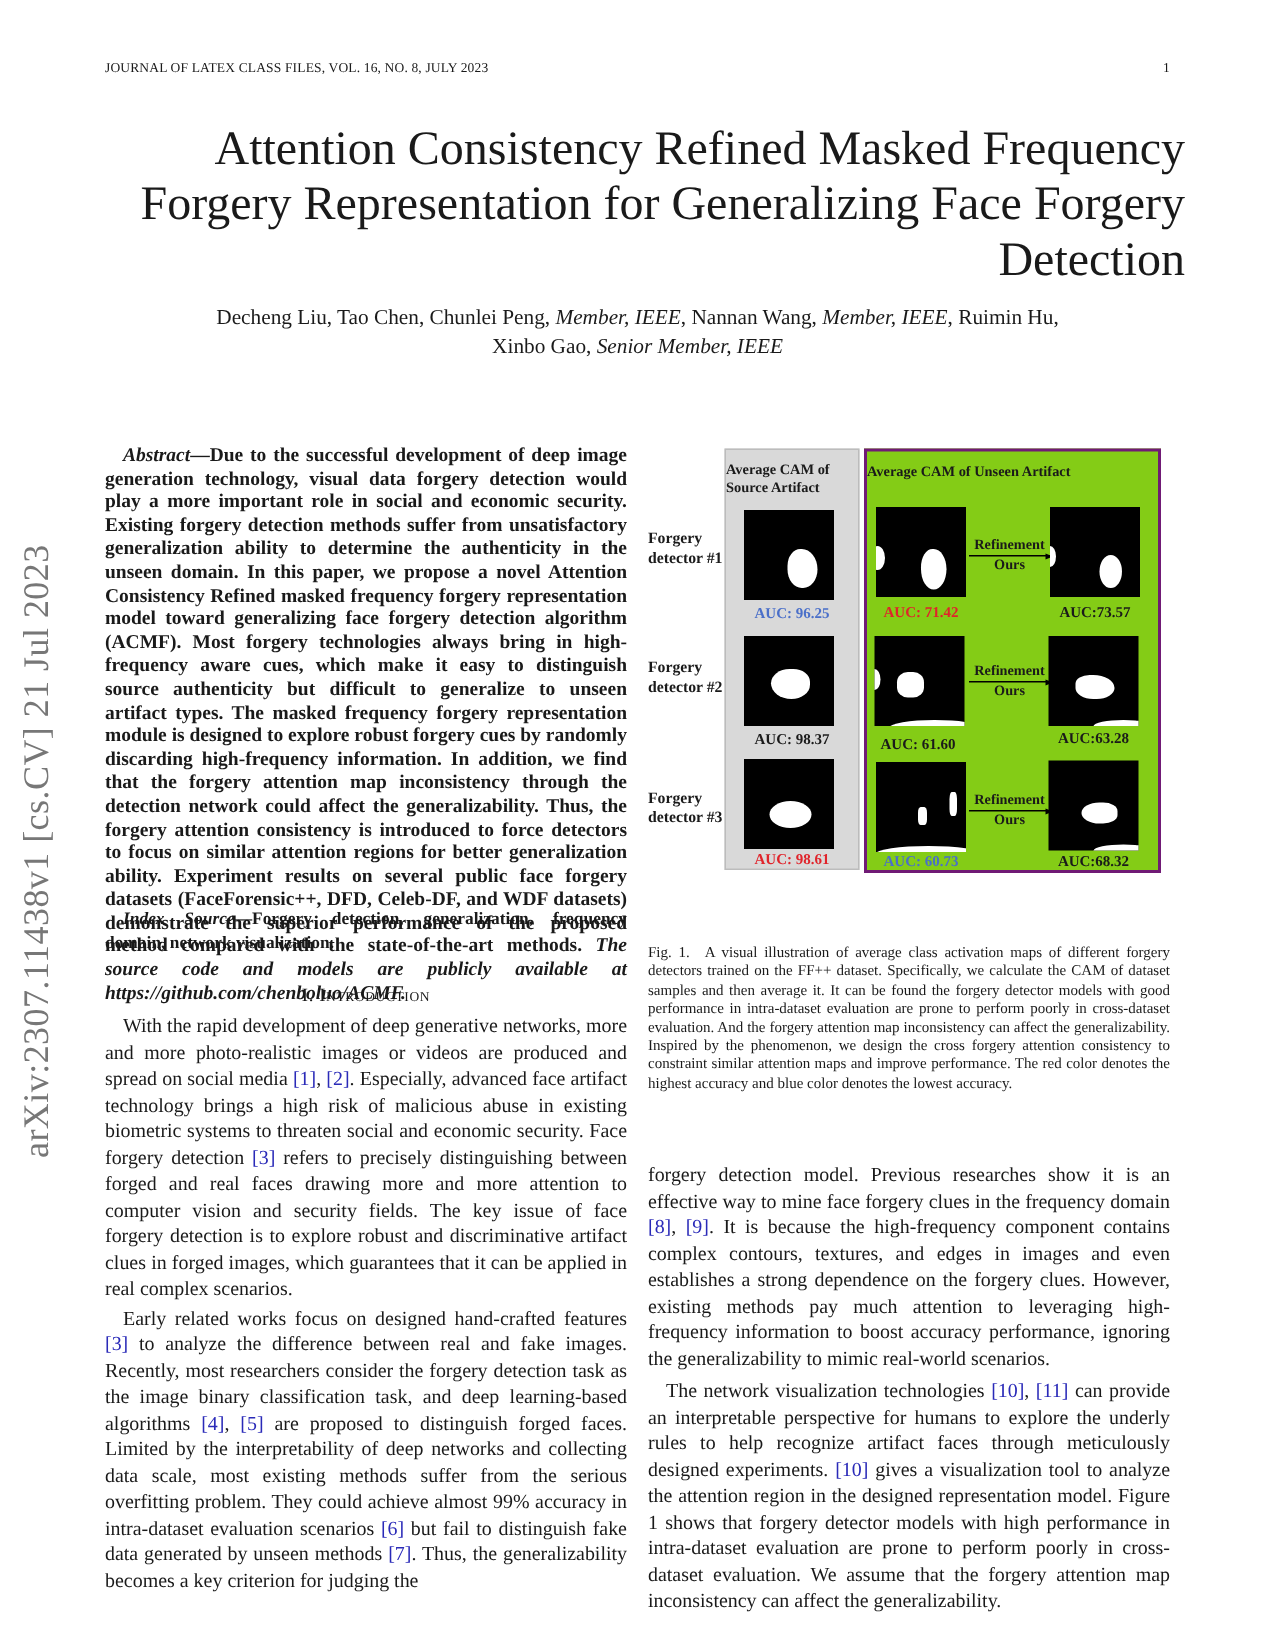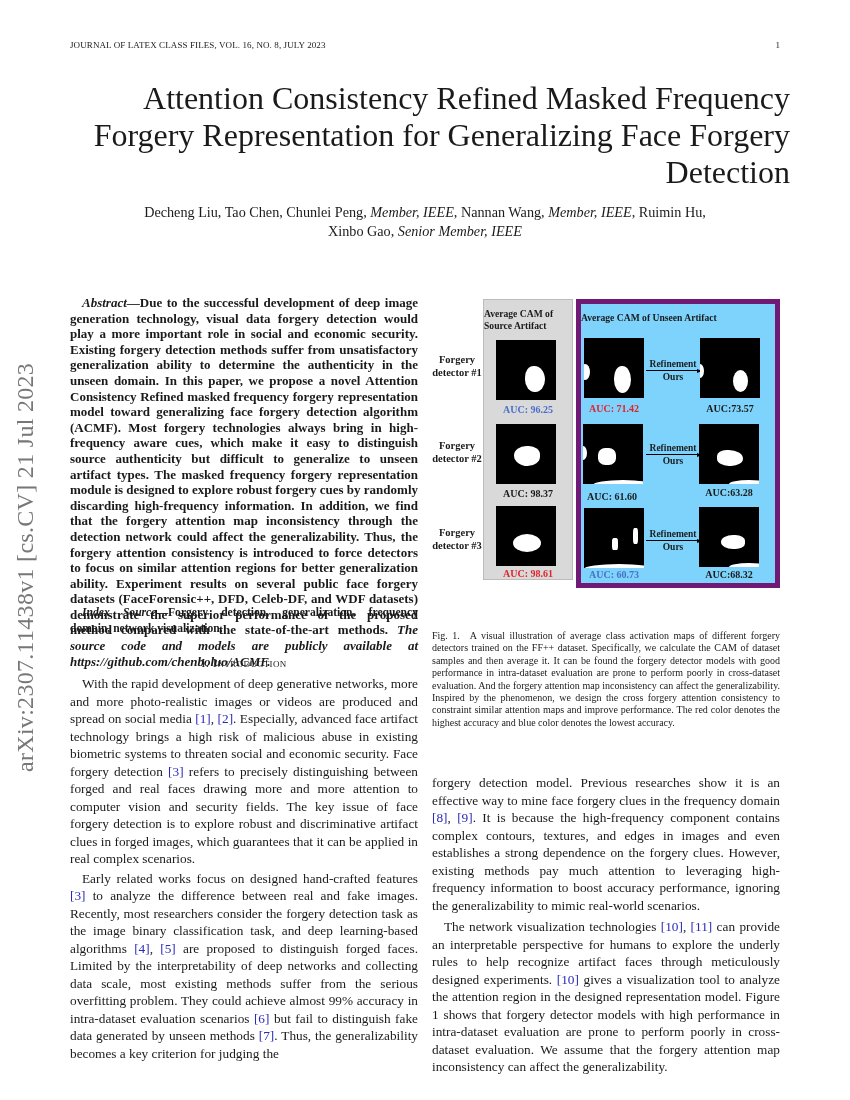--- a/index.html
+++ b/index.html
@@ -30,23 +30,23 @@
   .intro p + p { margin-top: 2px; }
   .ref { color: #2a2ab8; }
   .rtext { top: 774px; }
   .rtext p.cont { text-indent: 0; }
   .rtext p + p { margin-top: 4px; }
   .caption { position: absolute; top: 598px; left: 432px; width: 348px; font-size: 10px; line-height: 12.4px; text-align: justify; margin-top: 32px; }
   .caption .figno { margin-right: 10px; }
 
   
   .fig { position: absolute; left: 432px; top: 296px; width: 348px; height: 285px; }
-  .rowlab { position: absolute; left: 0; width: 50px; text-align: center; font-weight: bold; font-size: 10.5px; line-height: 12.5px; }
+  .rowlab { position: absolute; left: 0; width: 50px; font-weight: bold; font-size: 10.5px; line-height: 12.5px; }
   .src-panel { position: absolute; left: 51px; top: 3px; width: 88px; height: 279px; background: #d9d9d9; border: 1px solid #bcbcbc; }
-  .uns-panel { position: absolute; left: 144px; top: 3px; width: 194px; height: 279px; background: #7dd3fc; border: 5px solid #701a75; font-family: Liberation Serif, serif; }
+  .uns-panel { position: absolute; left: 144px; top: 3px; width: 194px; height: 279px; background: #84cc16; border: 2px solid #701a75; font-family: Liberation Serif, serif; }
   .phead { position: absolute; top: 8px; width: 100%; text-align: left; font-weight: bold; font-size: 9.6px; line-height: 11.5px; }
   .cam { position: absolute; width: 60px; height: 60px; background: #000; overflow: hidden; }
   .blob { position: absolute; background: #fff; }
   .auc { position: absolute; font-weight: bold; font-size: 10px; text-align: center; white-space: nowrap; }
   .red { color: #e0242b; }
   .blue { color: #4a6fc9; }
   .arrow { position: absolute; width: 54px; text-align: center; font-weight: bold; font-size: 9.5px; line-height: 12px; }
   .arrow .top { display: block; border-bottom: 1px solid #000; position: relative; }
   .arrow .top::after { content: ""; position: absolute; right: -2px; bottom: -3px; border-left: 5px solid #000; border-top: 2.5px solid transparent; border-bottom: 2.5px solid transparent; }
 </style>

